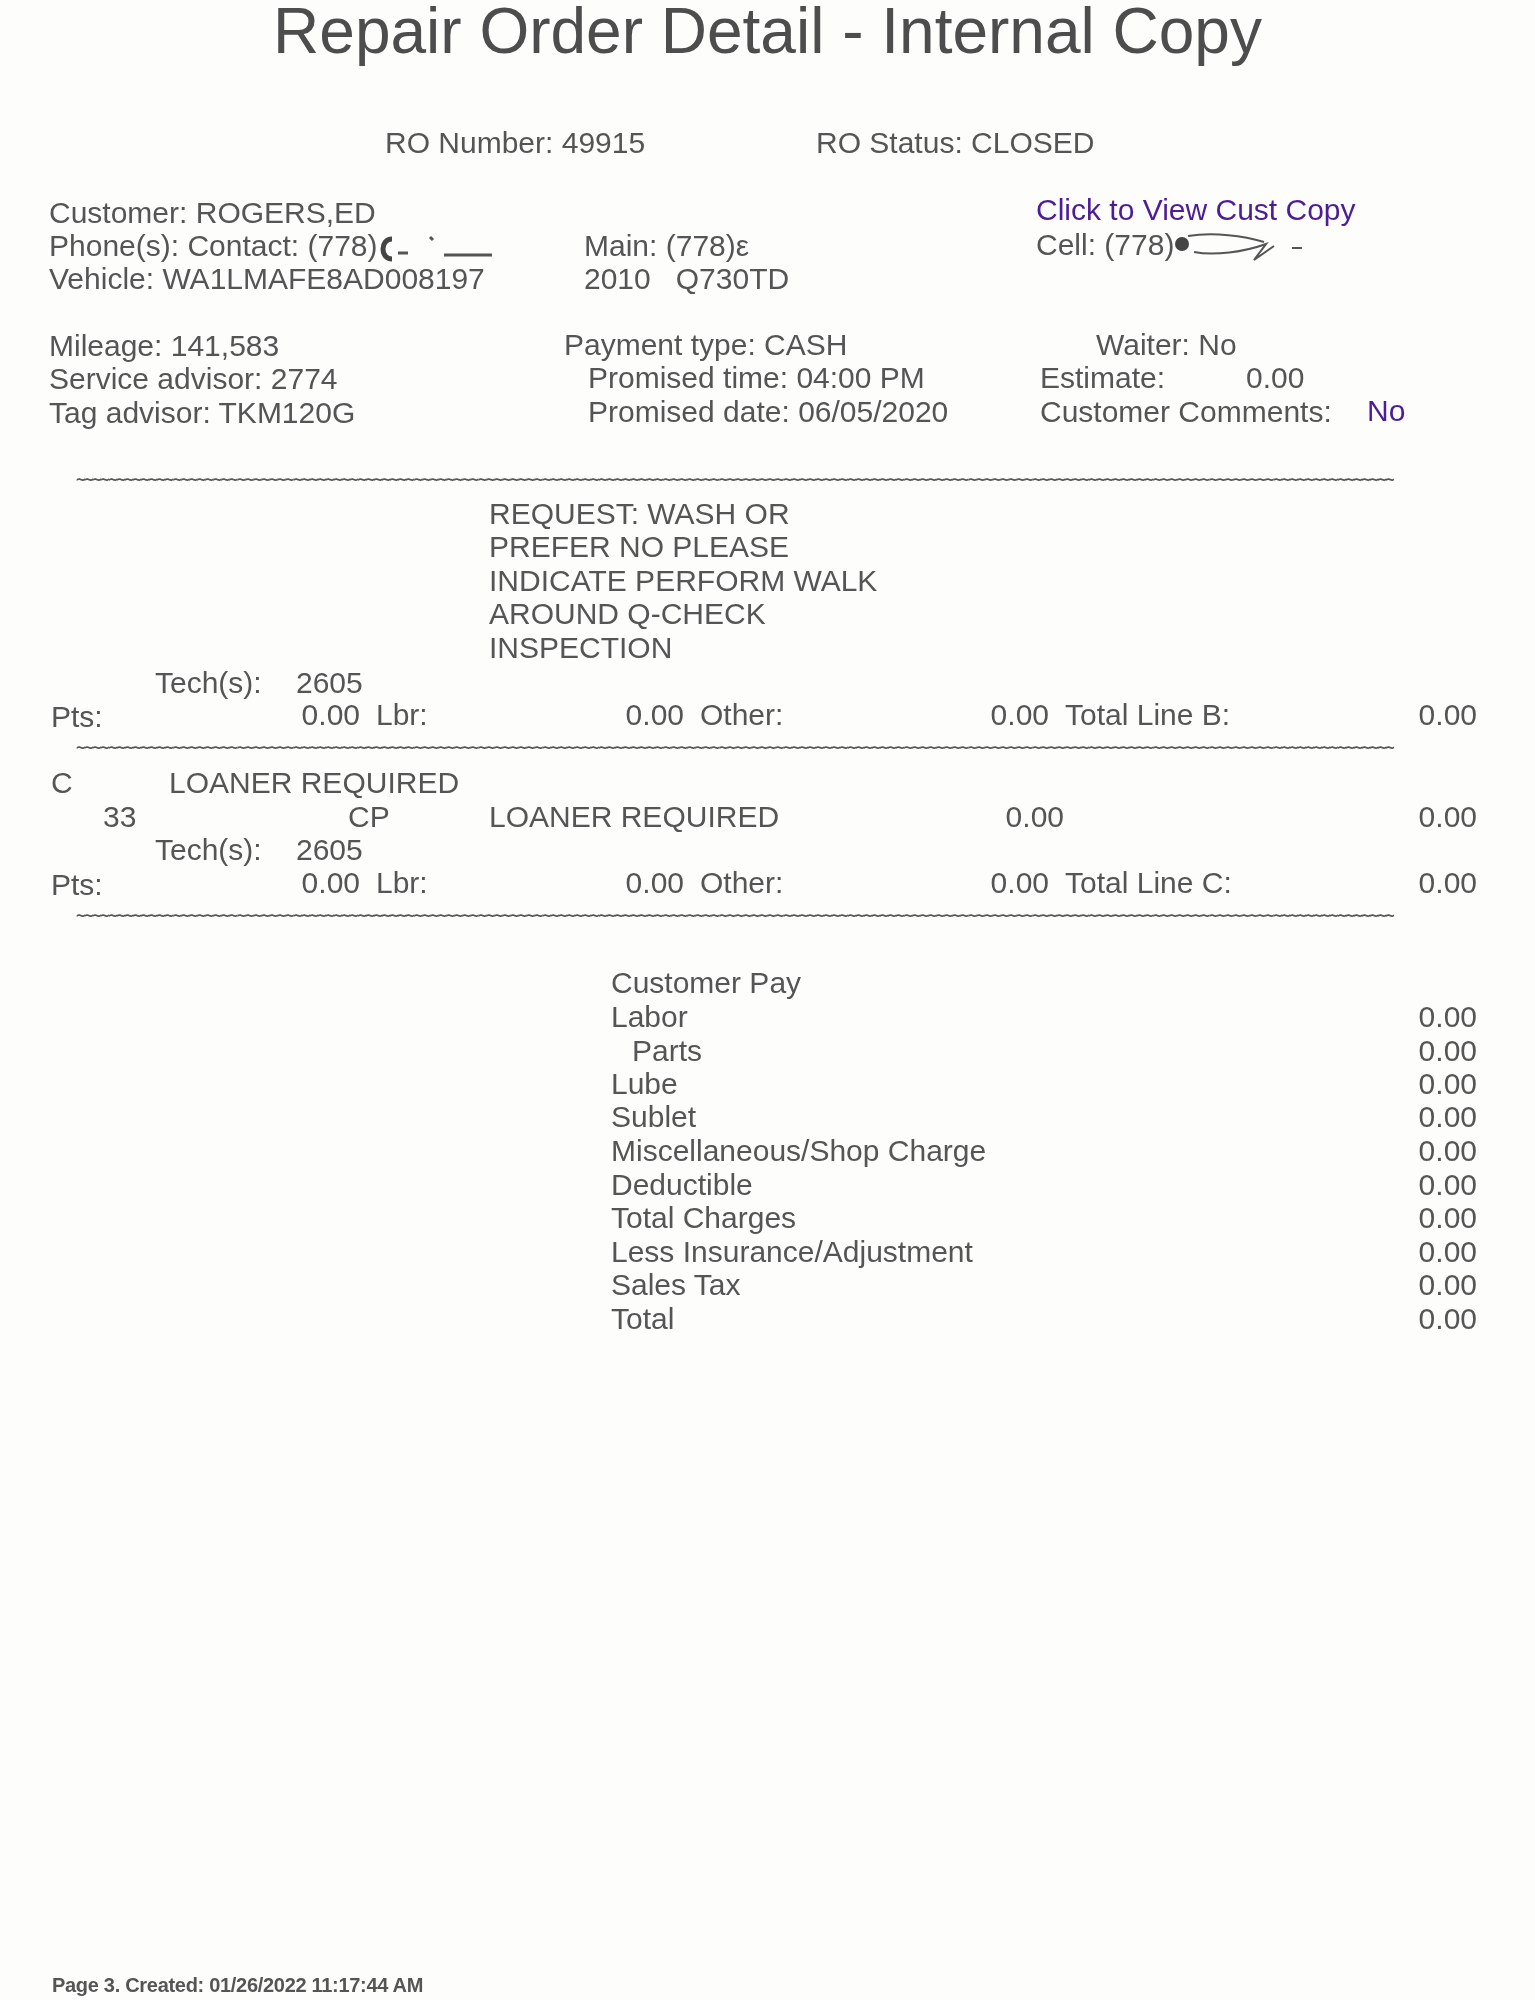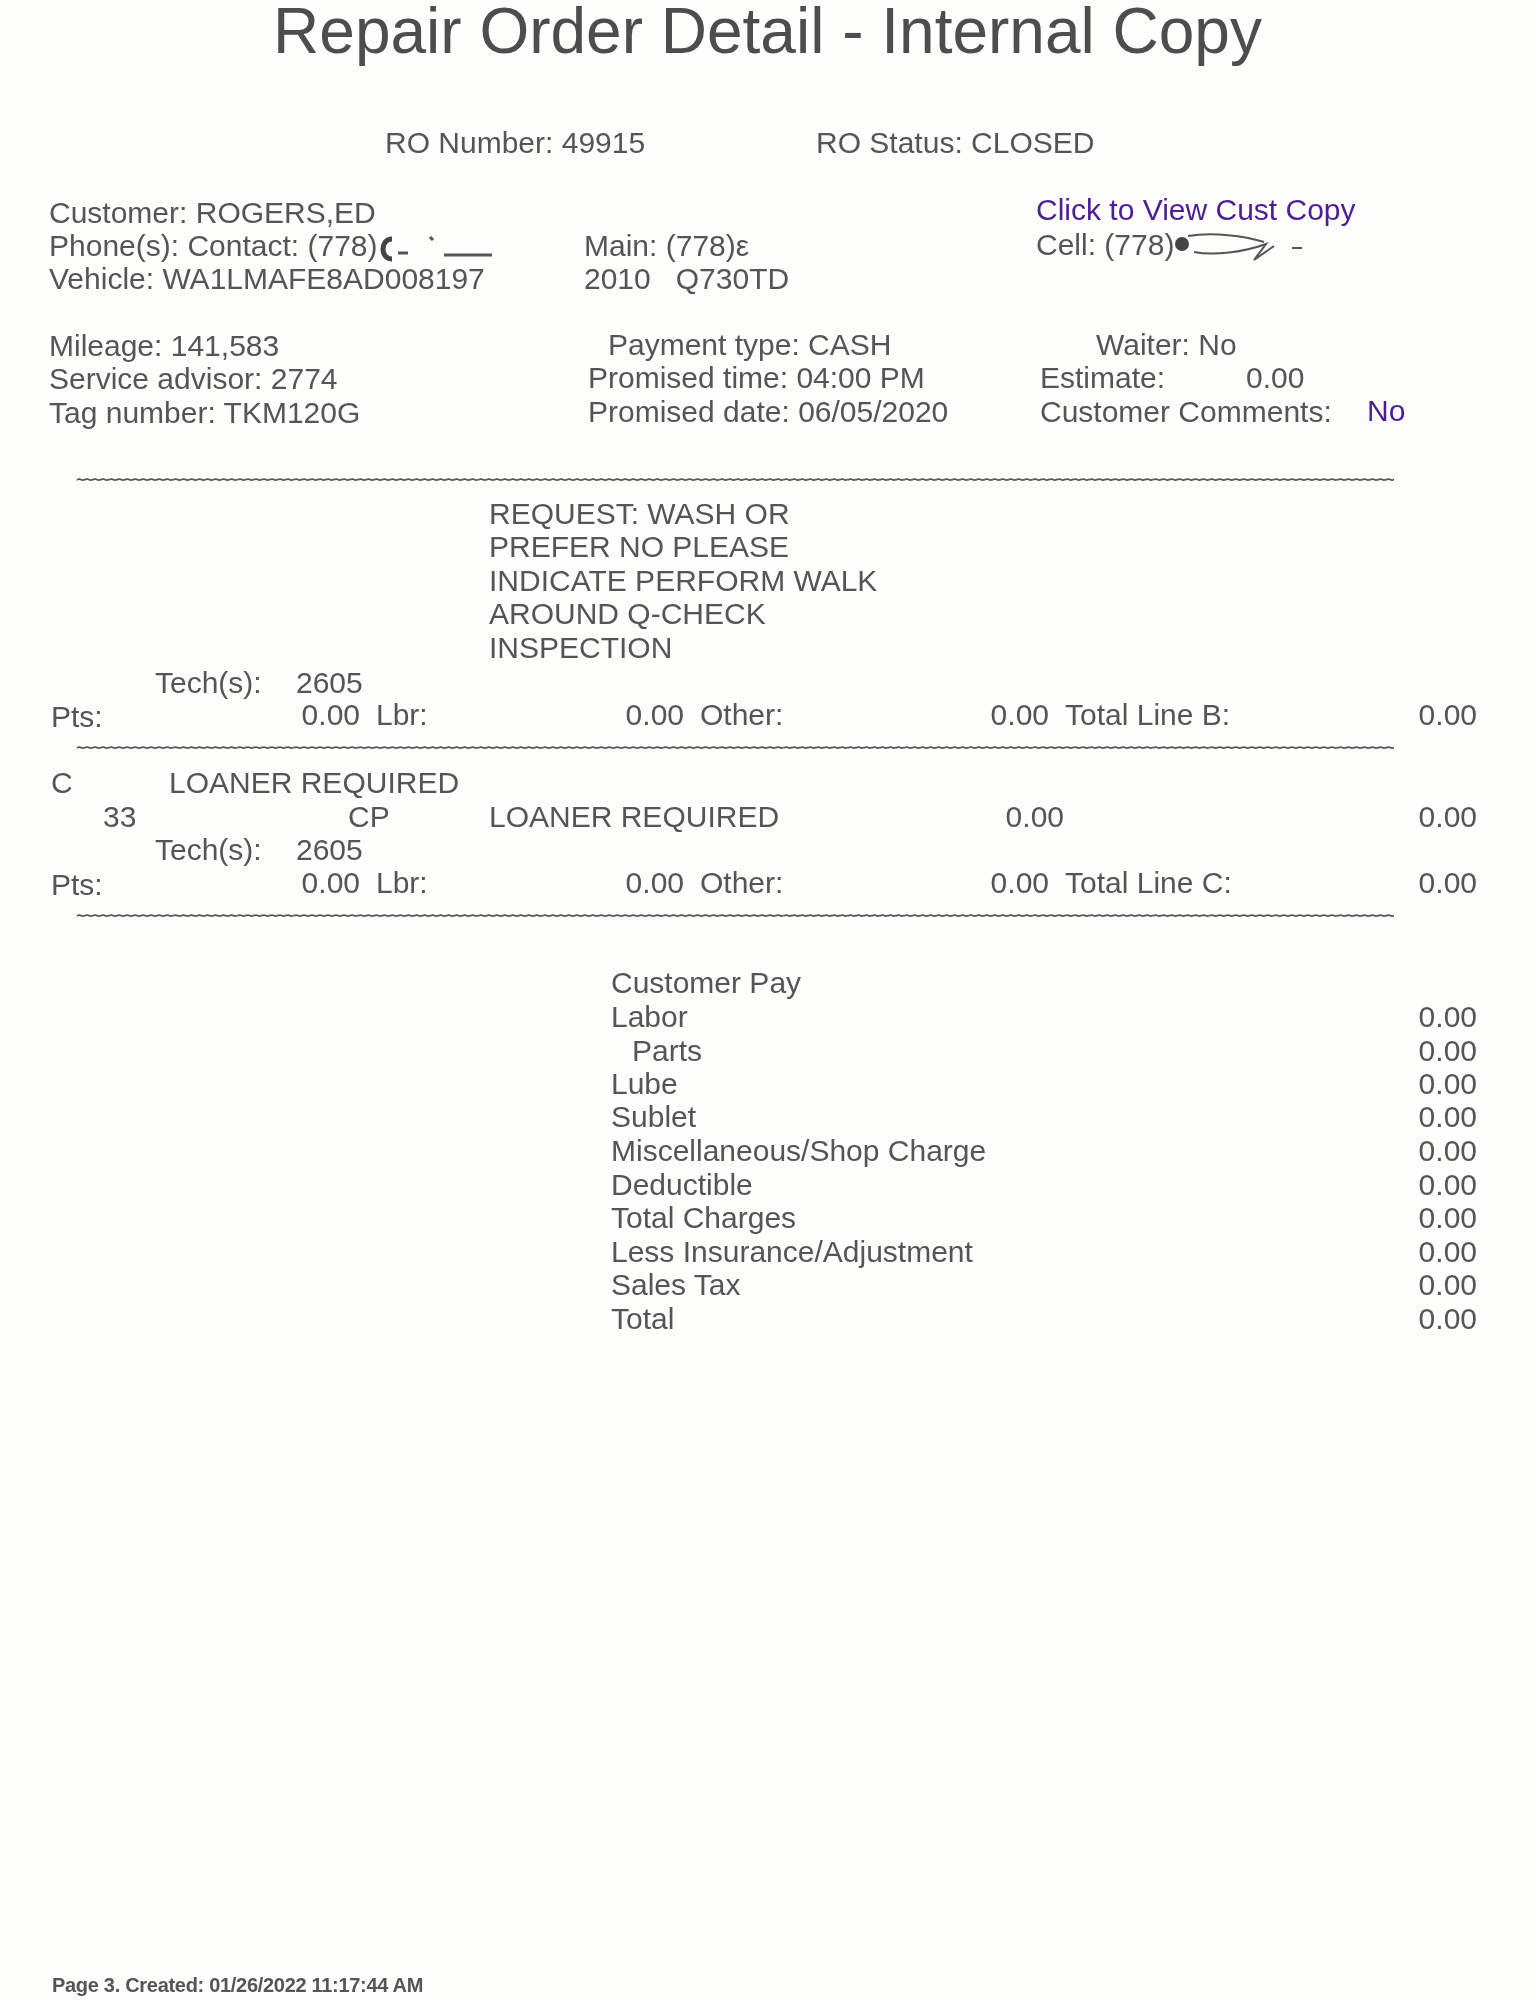--- a/index.html
+++ b/index.html
@@ -41,23 +41,23 @@
 <div class="abs t30" style="left:584px; top:262px;"><span>2010</span>   <span>Q730TD</span></div>
 
 <a class="abs t30 link" style="left:1036px; top:193px;">Click to View Cust Copy</a>
 <div class="abs t30" style="left:1036px; top:228px;"><span>Cell:</span> <span>(778)</span><svg class="redact" width="140" height="34" viewBox="0 0 140 34">
       <circle cx="8" cy="14" r="7" fill="#444"></circle>
       <path d="M14 6 C40 2 70 6 90 12 M20 22 C40 26 70 22 92 14 L80 30 L100 16 M118 18 h10" stroke="#555" stroke-width="2" fill="none"></path>
     </svg></div>
 
 <div class="abs t30" style="left:49px; top:329px;"><span>Mileage:</span> <span>141,583</span></div>
 <div class="abs t30" style="left:49px; top:362px;"><span>Service advisor:</span> <span>2774</span></div>
-<div class="abs t30" style="left:49px; top:396px;"><span>Tag number:</span> <span>TKM120G</span></div>
+<div class="abs t30" style="left:49px; top:396px;"><span>Tag advisor:</span> <span>TKM120G</span></div>
 
-<div class="abs t30" style="left:608px; top:328px;"><span>Payment type:</span> <span>CASH</span></div>
+<div class="abs t30" style="left:564px; top:328px;"><span>Payment type:</span> <span>CASH</span></div>
 <div class="abs t30" style="left:588px; top:361px;"><span>Promised time:</span> <span>04:00 PM</span></div>
 <div class="abs t30" style="left:588px; top:395px;"><span>Promised date:</span> <span>06/05/2020</span></div>
 
 <div class="abs t30" style="left:1096px; top:328px;"><span>Waiter:</span> <span>No</span></div>
 <div class="abs t30" style="left:1040px; top:361px;">Estimate:</div>
 <div class="abs t30" style="left:1246px; top:361px;">0.00</div>
 <div class="abs t30" style="left:1040px; top:395px;">Customer Comments:</div>
 <a class="abs t30 link" style="left:1367px; top:394px;">No</a>
 
 <div class="tilde" style="top:474px;">~~~~~~~~~~~~~~~~~~~~~~~~~~~~~~~~~~~~~~~~~~~~~~~~~~~~~~~~~~~~~~~~~~~~~~~~~~~~~~~~~~~~~~~~~~~~~~~~~~~~~~~~~~~~~~~~~~~~~~~~~~~~~~~~~~~~~~~~~~~~~~~~~~~~~~~~~~~~~~~~~~~~~~~~~~~~~~</div>

